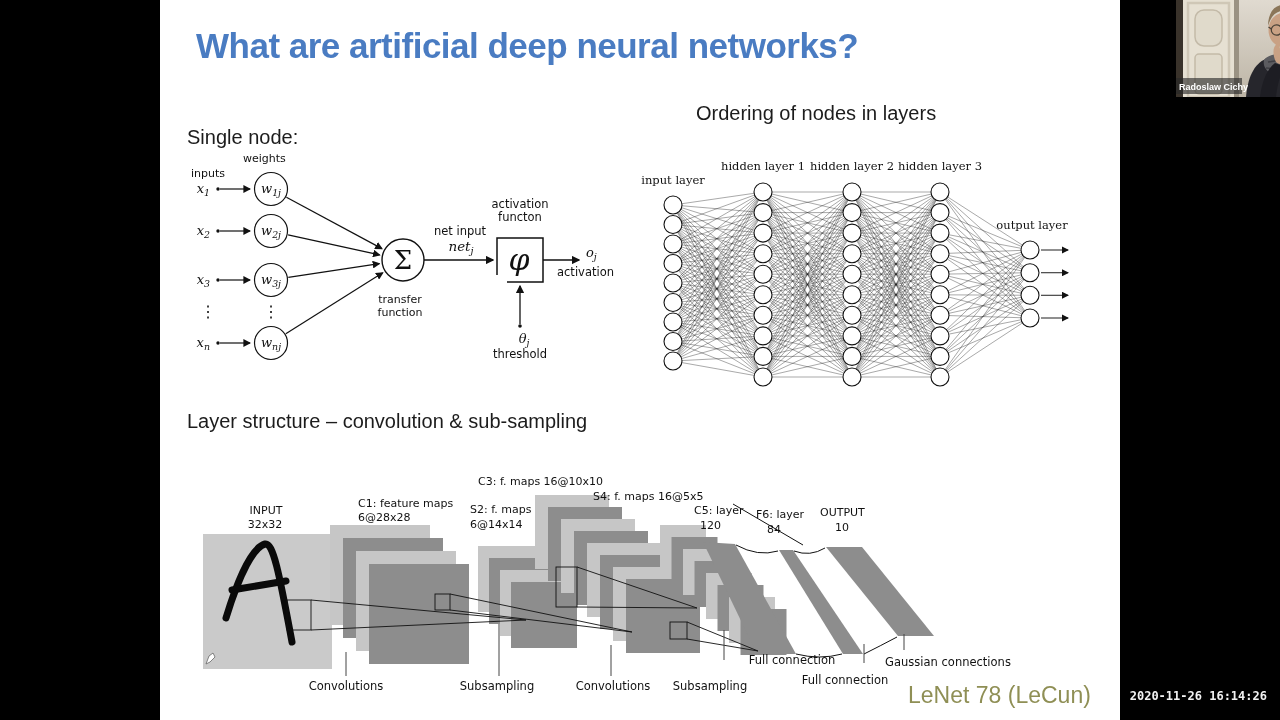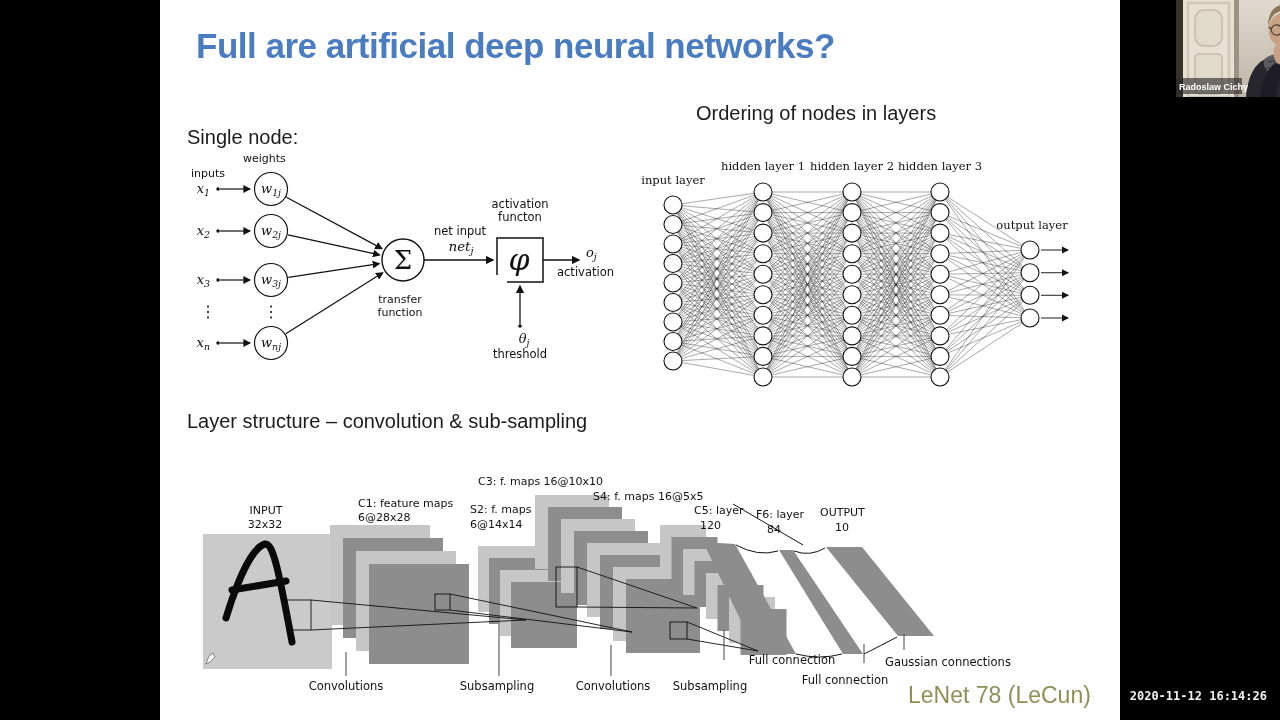--- a/index.html
+++ b/index.html
@@ -21,21 +21,21 @@
   .timestamp{position:absolute;right:13px;top:689px;color:#f2f2f2;
              font-family:"DejaVu Sans Mono",monospace;font-size:12px;font-weight:bold;
              letter-spacing:0px;white-space:nowrap;}
 </style>
 </head>
 <body>
 
 <div class="stage">
 
   <div class="slide">
-    <div class="slide-title">Full are artificial deep neural networks?</div>
+    <div class="slide-title">What are artificial deep neural networks?</div>
     <div class="h-sub" id="heading-single">Single node:</div>
     <div class="h-sub" id="heading-order">Ordering of nodes in layers</div>
     <div class="h-sub" id="heading-layer">Layer structure – convolution &amp; sub-sampling</div>
 
     <svg id="svg-node" width="450" height="225" viewBox="0 0 450 225">
         <defs>
           <marker id="arr" viewBox="0 0 10 10" refX="8.5" refY="5" markerWidth="6.5" markerHeight="6.5" orient="auto-start-reverse">
             <path d="M0,0L10,5L0,10z" fill="#111"></path>
           </marker>
         </defs>
@@ -625,14 +625,14 @@
         <path d="M 84,97 C 86,80 92,68 99,63 L 108,66 C 104,76 101,86 100,97 Z" fill="#1d1d23"></path>
         <path d="M 100,62 C 96,54 97,46 101,44 L 104,44 C 103,48 104,50 106,50 L 107,44 L 110,45 C 109,49 110,51 112,51 L 113,46 C 116,48 117,52 115,58 C 112,64 104,66 100,62 Z" fill="#c9a184"></path>
       </g>
       <g>
         <rect x="0" y="78" width="66" height="16" fill="#262626" opacity="0.62"></rect>
         <text x="3" y="90" font-family="Liberation Sans, sans-serif" font-size="9" font-weight="bold" fill="#ffffff">Radoslaw Cichy</text>
       </g>
     </svg>
   </div>
 
-  <div class="timestamp">2020-11-12 16:14:26</div>
+  <div class="timestamp">2020-11-26 16:14:26</div>
 </div>
 
 </body></html>

